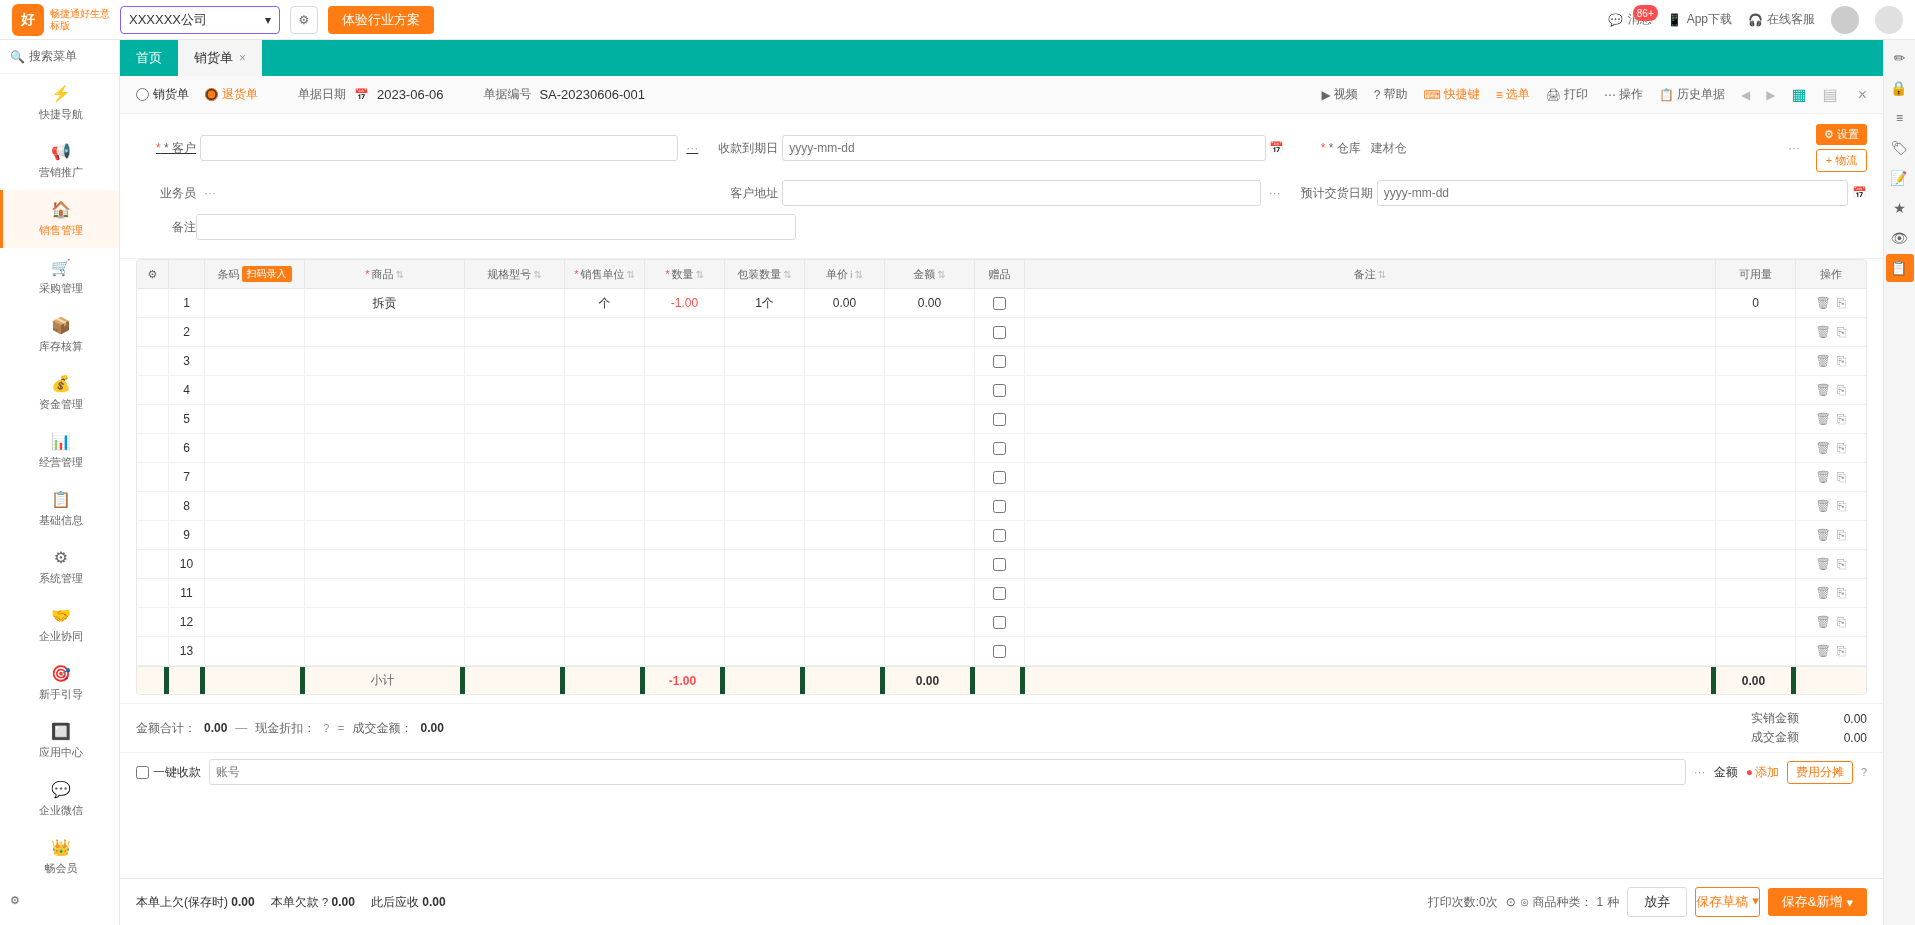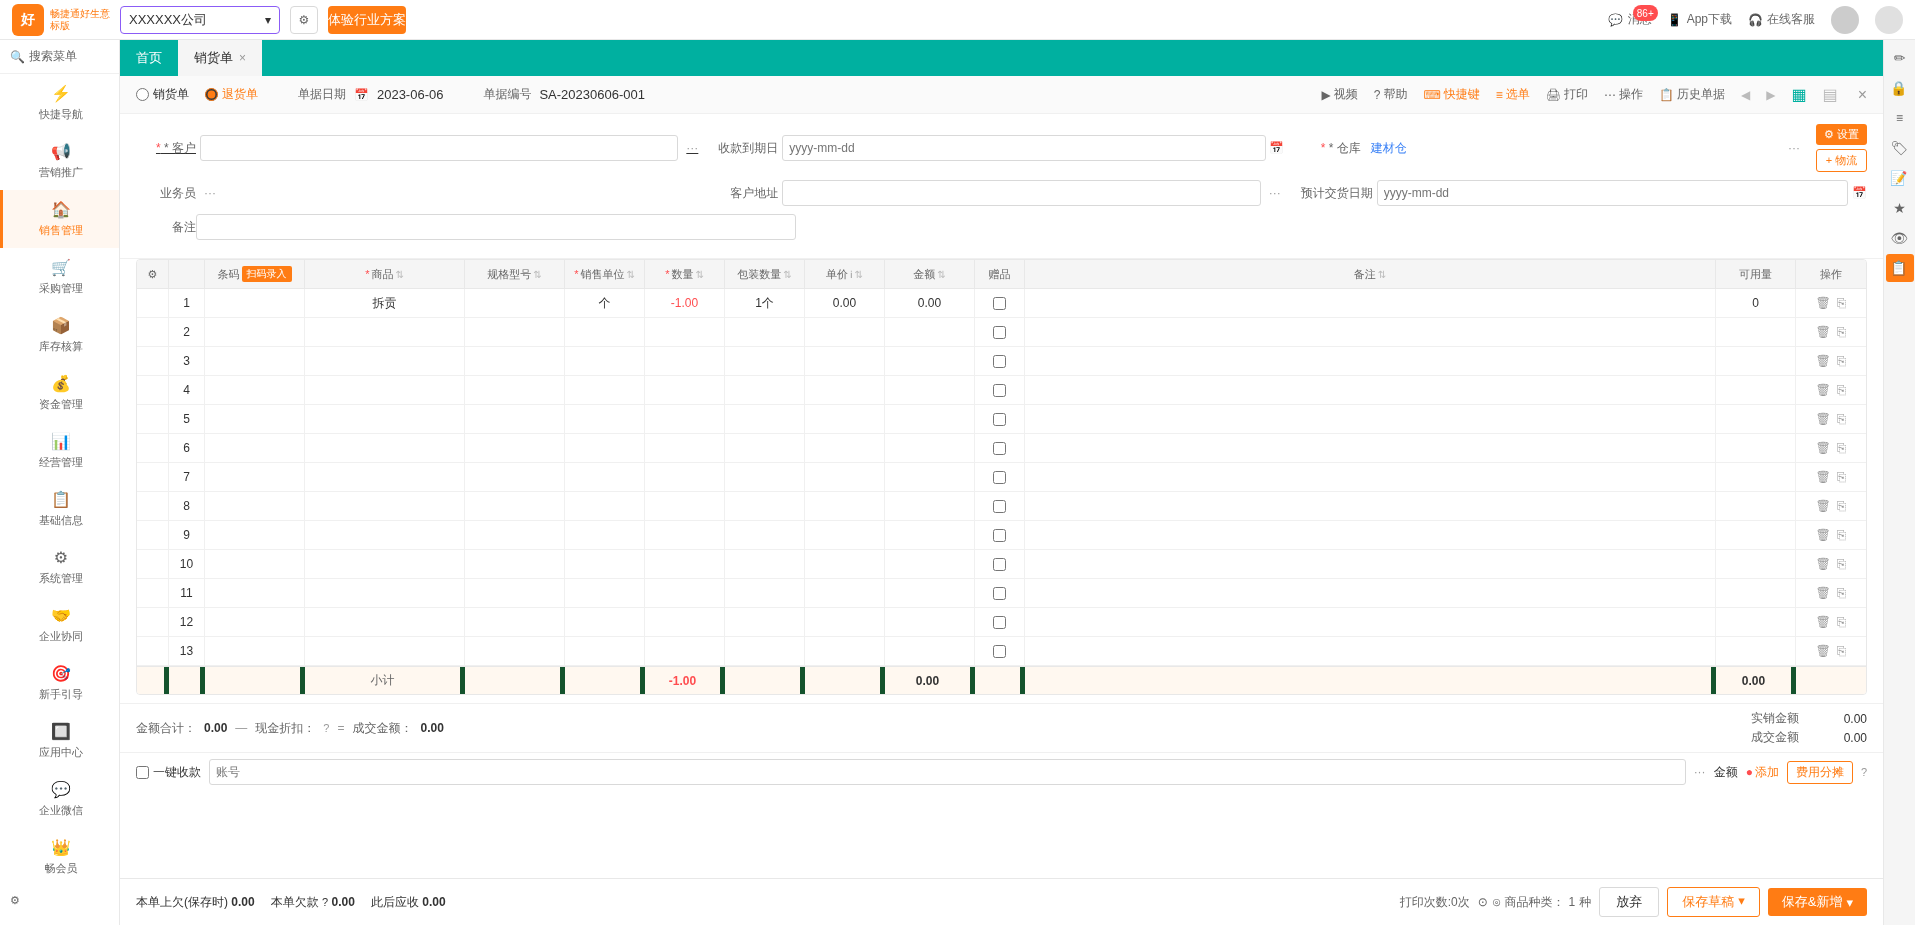--- a/index.html
+++ b/index.html
@@ -6,21 +6,21 @@
     body { font-family: 'Microsoft YaHei', Arial, sans-serif; font-size: 12px; background: #f0f2f5; color: #333; overflow: hidden; width: 1915px; height: 925px; }
 
     
     .top-bar { display: flex; align-items: center; height: 40px; background: #fff; border-bottom: 1px solid #e8e8e8; padding: 0 12px; gap: 10px; }
     .logo-area { display: flex; align-items: center; gap: 6px; }
     .logo-icon { width: 32px; height: 32px; background: #ff7c14; border-radius: 6px; display: flex; align-items: center; justify-content: center; color: white; font-size: 14px; font-weight: bold; }
     .logo-text { font-size: 11px; color: #ff7c14; line-height: 1.2; }
     .company-selector { display: flex; align-items: center; border: 1px solid #8b5cf6; border-radius: 4px; padding: 2px 8px; gap: 6px; cursor: pointer; min-width: 160px; height: 28px; }
     .company-name { font-size: 13px; color: #333; flex: 1; }
     .gear-btn { width: 28px; height: 28px; border: 1px solid #d9d9d9; border-radius: 4px; display: flex; align-items: center; justify-content: center; cursor: pointer; color: #666; }
-    .trial-btn { background: #ff7c14; color: white; border: none; border-radius: 4px; padding: 4px 0; font-size: 13px; cursor: pointer; height: 28px; }
+    .trial-btn { background: #ff7c14; color: white; border: none; border-radius: 4px; padding: 4px 14px; font-size: 13px; cursor: pointer; height: 28px; }
     .top-right { margin-left: auto; display: flex; align-items: center; gap: 16px; }
     .top-right-item { display: flex; align-items: center; gap: 4px; font-size: 12px; color: #666; cursor: pointer; position: relative; }
     .badge { background: #ff4d4f; color: white; border-radius: 10px; font-size: 10px; padding: 0 4px; min-width: 18px; height: 16px; display: inline-flex; align-items: center; justify-content: center; position: absolute; top: -6px; right: -6px; }
     .avatar { width: 28px; height: 28px; background: #ccc; border-radius: 50%; }
 
     
     .layout { display: flex; height: calc(925px - 40px); }
     .sidebar { width: 120px; background: #fff; border-right: 1px solid #e8e8e8; display: flex; flex-direction: column; overflow-y: auto; }
     .sidebar-item { display: flex; flex-direction: column; align-items: center; padding: 10px 4px; cursor: pointer; gap: 4px; color: #666; font-size: 11px; border-left: 3px solid transparent; }
     .sidebar-item.active { color: #ff7c14; background: #fff7f0; border-left-color: #ff7c14; }
@@ -54,21 +54,21 @@
     .doc-action-btn { display: flex; align-items: center; gap: 3px; cursor: pointer; font-size: 12px; color: #666; padding: 2px 4px; }
     .doc-action-btn.orange { color: #ff7c14; }
     .close-x { font-size: 16px; color: #999; cursor: pointer; margin-left: 8px; }
 
     
     .fields-section { padding: 10px 16px; border-bottom: 1px solid #f0f0f0; }
     .fields-row { display: flex; align-items: center; margin-bottom: 8px; gap: 0; }
     .field-group { display: flex; align-items: center; flex: 1; gap: 4px; }
     .field-label { color: #666; font-size: 12px; min-width: 60px; text-align: right; }
     .field-required { color: #ff4d4f; }
-    .field-input { flex: 1; border: 1px solid #d9d9d9; border-radius: 3px; height: 26px; padding: 0 6px; font-size: 12px; color: #3b82f6; background: #fff; }
+    .field-input { flex: 1; border: 1px solid #d9d9d9; border-radius: 3px; height: 26px; padding: 0 6px; font-size: 12px; color: #737373; background: #fff; }
     .field-input.placeholder { color: #bbb; }
     .field-dots { color: #999; cursor: pointer; padding: 0 4px; }
     .field-calendar { color: #999; cursor: pointer; }
     .side-buttons { display: flex; flex-direction: column; gap: 4px; margin-left: 8px; }
     .side-btn { background: #ff7c14; color: white; border: none; border-radius: 3px; padding: 3px 8px; font-size: 11px; cursor: pointer; white-space: nowrap; }
     .side-btn.outline { background: white; color: #ff7c14; border: 1px solid #ff7c14; }
 
     
     .table-container { margin: 0 16px 8px; border: 1px solid #e8e8e8; border-radius: 4px; overflow: hidden; }
     .table-header { display: flex; background: #f5f5f5; border-bottom: 1px solid #e8e8e8; }
@@ -117,21 +117,21 @@
 
     
     .bottom-bar { display: flex; align-items: center; padding: 8px 16px; background: #fff; border-top: 1px solid #e8e8e8; }
     .bottom-left { display: flex; align-items: center; gap: 16px; font-size: 12px; }
     .bottom-info { color: #666; }
     .bottom-info span { color: #333; }
     .bottom-right { margin-left: auto; display: flex; align-items: center; gap: 8px; }
     .print-info { font-size: 12px; color: #666; }
     .product-kind { font-size: 12px; color: #666; display: flex; align-items: center; gap: 4px; }
     .btn-discard { border: 1px solid #d9d9d9; background: #fff; border-radius: 3px; padding: 5px 16px; cursor: pointer; font-size: 13px; color: #333; }
-    .btn-save-draft { border: 1px solid #ff7c14; background: #fff; border-radius: 3px; padding: 5px 14px; cursor: pointer; font-size: 13px; color: #ff7c14; display: flex; align-items: flex-start; gap: 4px; }
+    .btn-save-draft { border: 1px solid #ff7c14; background: #fff; border-radius: 3px; padding: 5px 0; cursor: pointer; font-size: 13px; color: #ff7c14; display: flex; align-items: flex-start; gap: 4px; }
     .btn-save-new { background: #ff7c14; border: none; border-radius: 3px; padding: 5px 14px; cursor: pointer; font-size: 13px; color: white; display: flex; align-items: center; gap: 4px; }
 
     
     .right-panel { width: 32px; background: #f5f5f5; border-left: 1px solid #e8e8e8; display: flex; flex-direction: column; align-items: center; padding: 4px 0; gap: 2px; overflow: hidden; }
     .right-panel-icon { width: 28px; height: 28px; display: flex; align-items: center; justify-content: center; cursor: pointer; color: #666; font-size: 14px; border-radius: 3px; }
     .right-panel-icon.orange-bg { background: #ff7c14; color: white; }
 
     
     .totals-right { margin-left: auto; text-align: right; display: flex; flex-direction: column; gap: 2px; }
     .total-row { display: flex; align-items: center; gap: 8px; font-size: 12px; }

